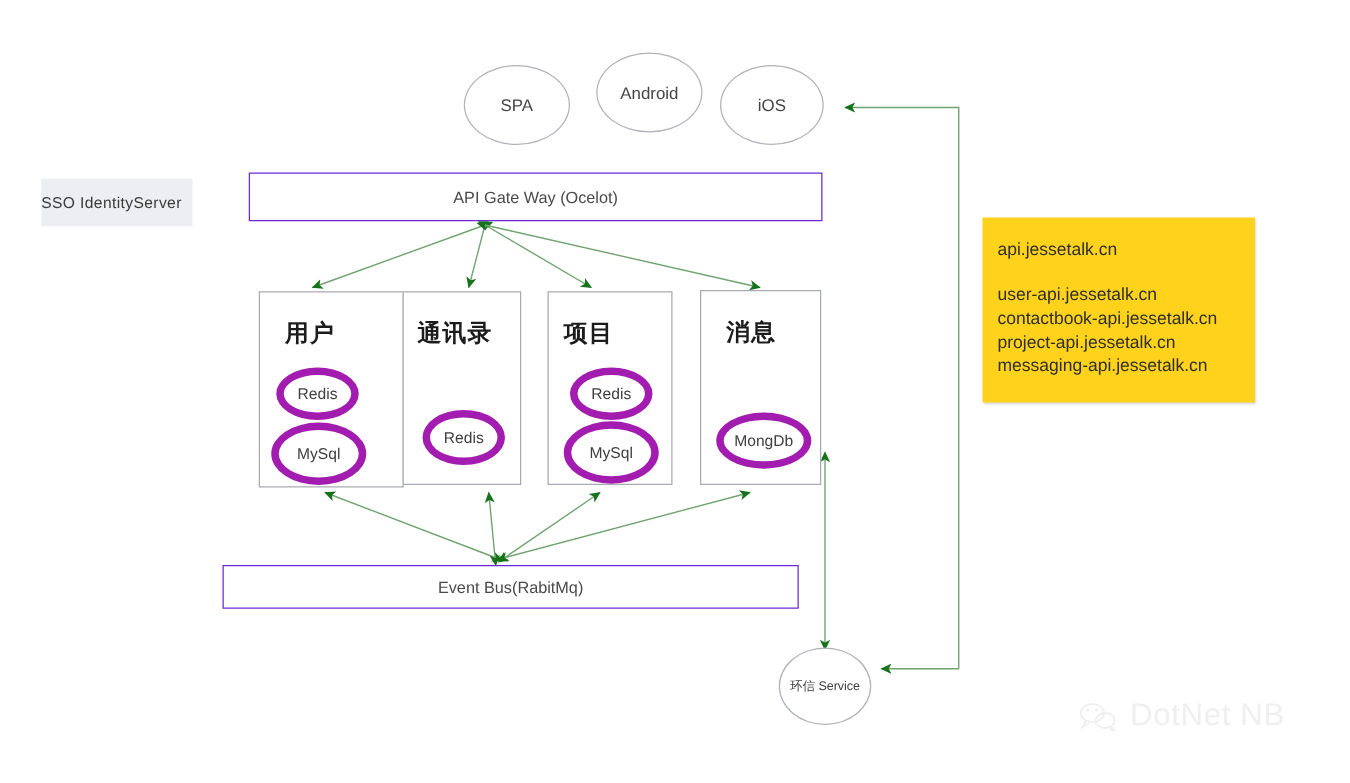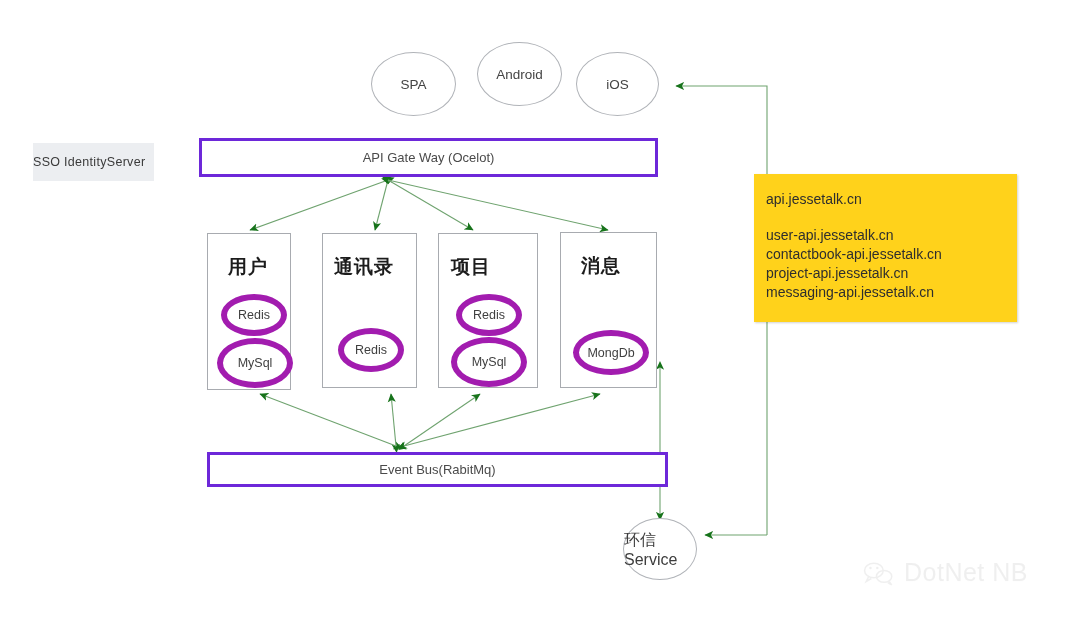--- a/index.html
+++ b/index.html
@@ -32,28 +32,28 @@
     display: flex;
     align-items: center;
     justify-content: center;
     text-align: left;
   }
   .ellipse {
     border: 1px solid #b0b3b8;
     border-radius: 50%;
     background: #ffffff;
     color: #3d3d3d;
-    font-size: 16px;
+    font-size: 10px;
   }
   .client-ellipse {
     font-size: 13.5px;
     color: #444444;
   }
   .bar {
-    border: 3px solid #6d28d9;
+    border: 1px solid #6d28d9;
     background: #ffffff;
     color: #4a4a4a;
     font-size: 13px;
   }
   .svc-box {
     border: 1px solid #a8abb0;
     background: #ffffff;
     display: block;
   }
   .svc-title {
@@ -165,21 +165,21 @@
   </div>
 
   <div class="node bar" style="left:199px;top:138px;width:459px;height:39px;">
     <span>API Gate Way (Ocelot)</span>
   </div>
 
   <div class="sso-box" style="left:33px;top:143px;width:121px;height:38px;">
     <span>SSO  IdentityServer</span>
   </div>
 
-  <div class="node svc-box" style="left:207px;top:233px;width:84px;height:157px;">
+  <div class="node svc-box" style="left:207px;top:233px;width:116px;height:157px;">
     <span class="svc-title" style="left:20px;top:20px;">用户</span>
     <span class="db-ellipse" style="left:13px;top:60px;width:66px;height:42px;">Redis</span>
     <span class="db-ellipse" style="left:9px;top:104px;width:76px;height:50px;">MySql</span>
   </div>
 
   <div class="node svc-box" style="left:322px;top:233px;width:95px;height:155px;">
     <span class="svc-title" style="left:11px;top:20px;">通讯录</span>
     <span class="db-ellipse" style="left:15px;top:94px;width:66px;height:44px;">Redis</span>
   </div>
 
@@ -187,29 +187,29 @@
     <span class="svc-title" style="left:12px;top:20px;">项目</span>
     <span class="db-ellipse" style="left:17px;top:60px;width:66px;height:42px;">Redis</span>
     <span class="db-ellipse" style="left:12px;top:103px;width:76px;height:50px;">MySql</span>
   </div>
 
   <div class="node svc-box" style="left:560px;top:232px;width:97px;height:156px;">
     <span class="svc-title" style="left:20px;top:20px;">消息</span>
     <span class="db-ellipse" style="left:12px;top:97px;width:76px;height:45px;">MongDb</span>
   </div>
 
-  <div class="node bar" style="left:207px;top:452px;width:461px;height:35px;">
+  <div class="node bar" style="left:178px;top:452px;width:461px;height:35px;">
     <span>Event Bus(RabitMq)</span>
   </div>
 
   <div class="node ellipse" style="left:623px;top:518px;width:74px;height:62px;">
     <span>环信 Service</span>
   </div>
 
-  <div class="note-box" style="left:754px;top:174px;width:263px;height:148px;">
+  <div class="note-box" style="left:786px;top:174px;width:218px;height:148px;">
     <div class="note-line">api.jessetalk.cn</div>
     <div class="note-gap"></div>
     <div class="note-line">user-api.jessetalk.cn</div>
     <div class="note-line">contactbook-api.jessetalk.cn</div>
     <div class="note-line">project-api.jessetalk.cn</div>
     <div class="note-line">messaging-api.jessetalk.cn</div>
   </div>
 
   <div class="watermark" style="left:862px;top:558px;">
     <svg class="wechat-icon" viewBox="0 0 40 32">

